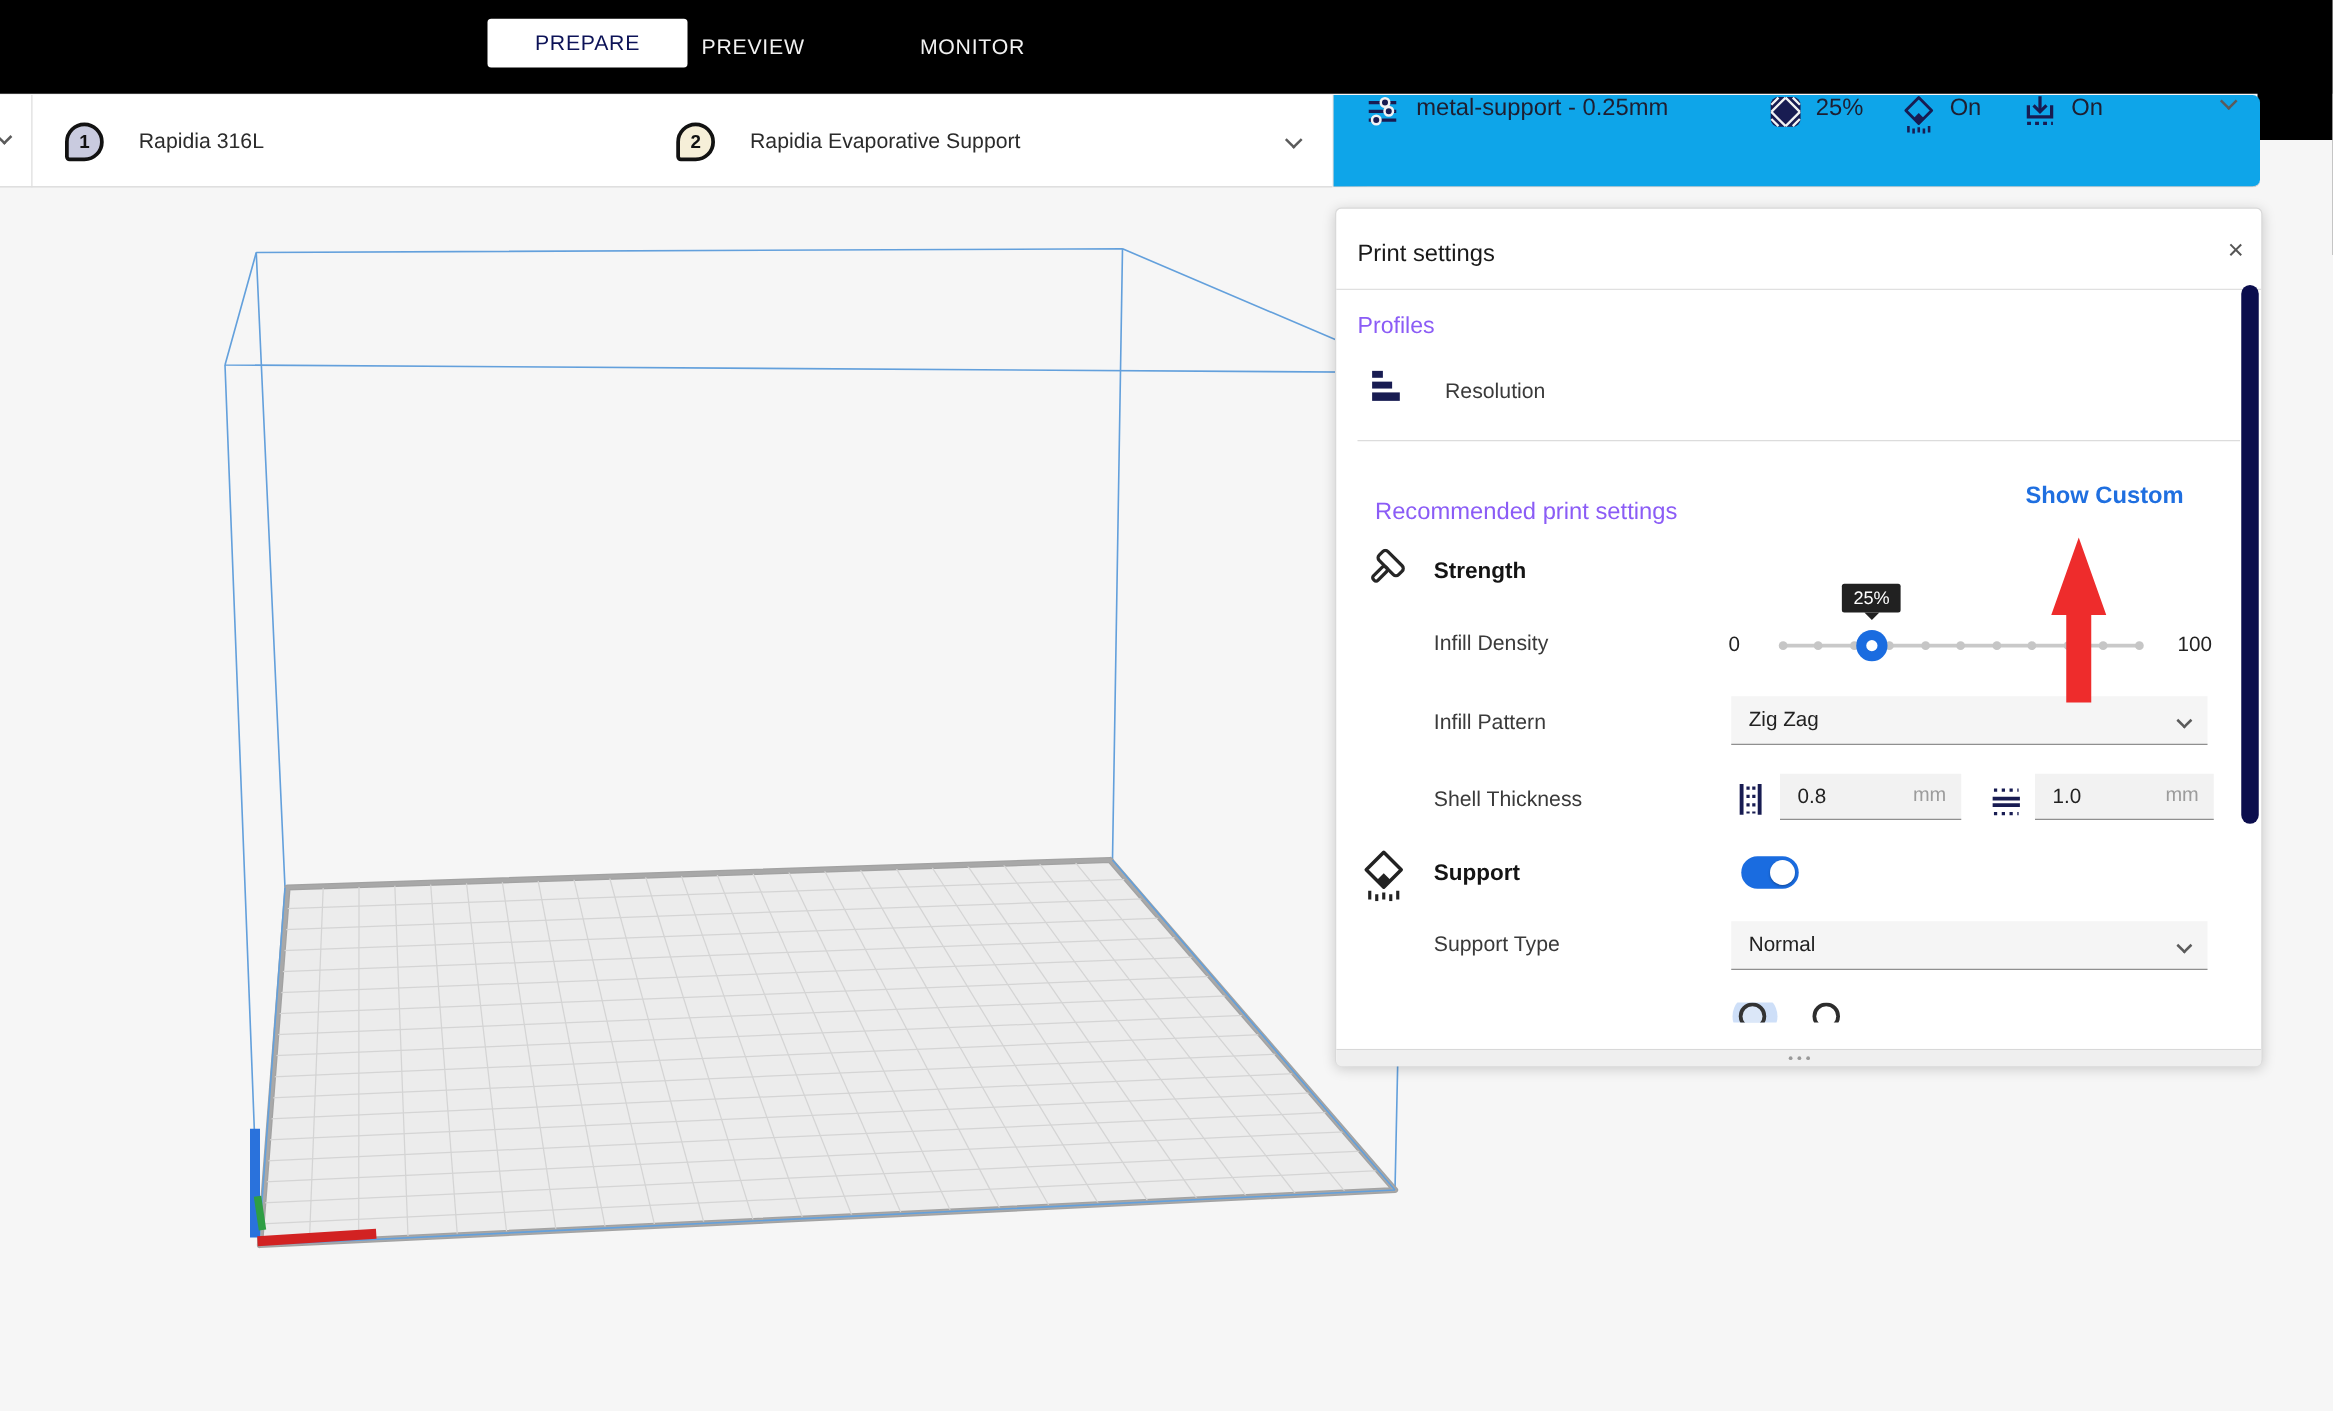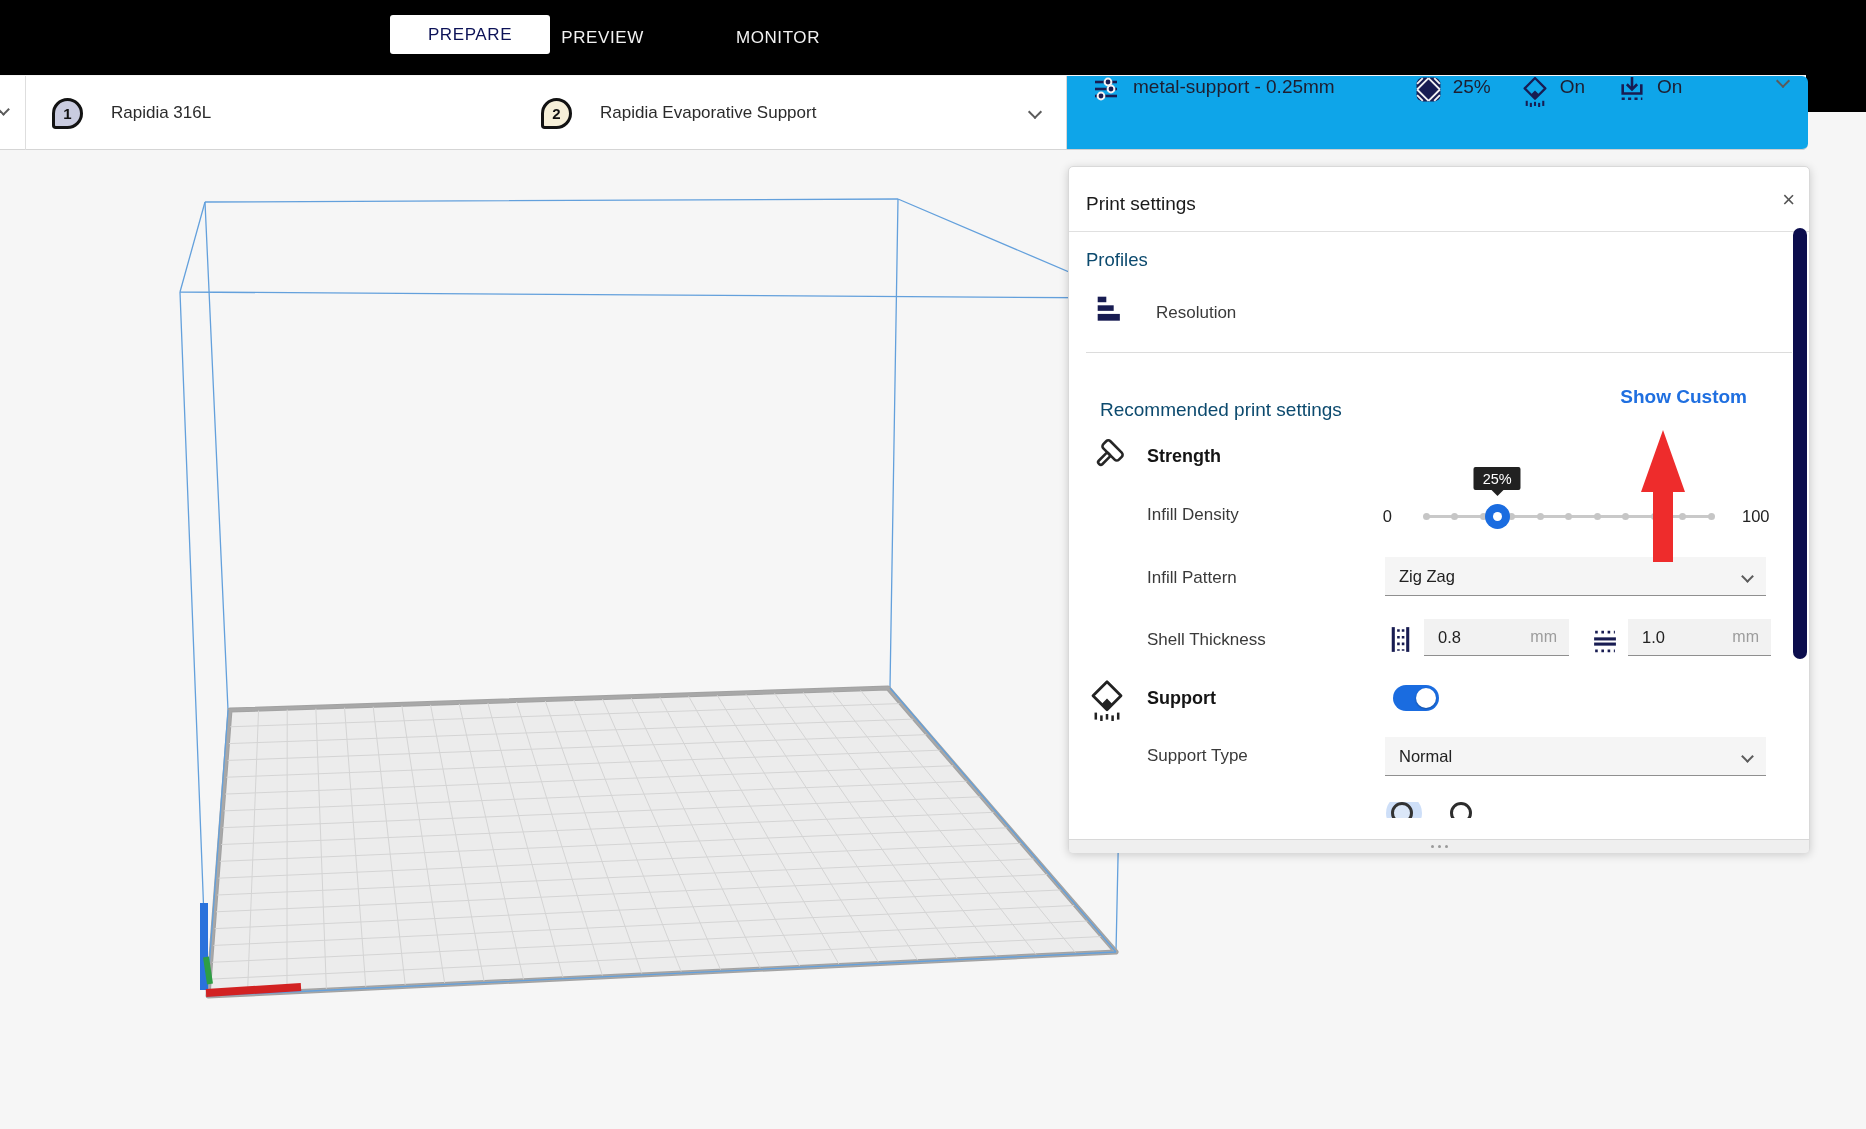--- a/index.html
+++ b/index.html
@@ -45,21 +45,21 @@
   .sum-support-icon { margin-left:30px; }
   .sum-adhesion-icon { margin-left:33px; }
   .summary-bar .chev { margin-left:auto; }
 
   
   .panel { position:absolute; left:1068px; top:166px; width:742px; height:687px; background:#fff;
            border:1px solid #d9d9d9; border-radius:5px; box-shadow:0 2px 10px rgba(0,0,0,.18); }
   .p-header { position:absolute; left:0; top:0; right:0; height:53px; border-bottom:1px solid #e0e0e0;margin-top:12px; }
   .p-title { position:absolute; left:17px; top:14px; font-size:19px; color:#1a1a1a; }
   .p-close { position:absolute; right:14px; top:10px; font-size:22px; color:#555; cursor:pointer; line-height:1; }
-  .p-heading { position:absolute; font-size:18.5px; color:#0c4a6e;text-align:center; }
+  .p-heading { position:absolute; font-size:18.5px; color:#8b5cf6;text-align:center; }
   .lbl { position:absolute; font-size:17px; color:#3a3a3a; }
   .sec-heading { position:absolute; font-size:18px; font-weight:bold; color:#141414; }
   .divider { position:absolute; left:17px; right:17px; top:185px; height:1px; background:#dcdcdc; }
   .show-custom { position:absolute; right:62px; top:219px; font-size:19px; font-weight:600; color:#1f6fe0; cursor:pointer; }
 
   .dropdown { position:absolute; background:#f5f5f5; border-bottom:1px solid #8f8f8f;
               display:flex; align-items:center; padding:0 14px; font-size:16.5px; color:#222; cursor:pointer; }
   .dropdown .chev { position:absolute; right:14px; width:9px; height:9px; }
   .dd-resolution { left:429px; top:126px; width:256px; height:40px; }
   .dd-pattern    { left:316px; top:390px; width:381px; height:39px; }

